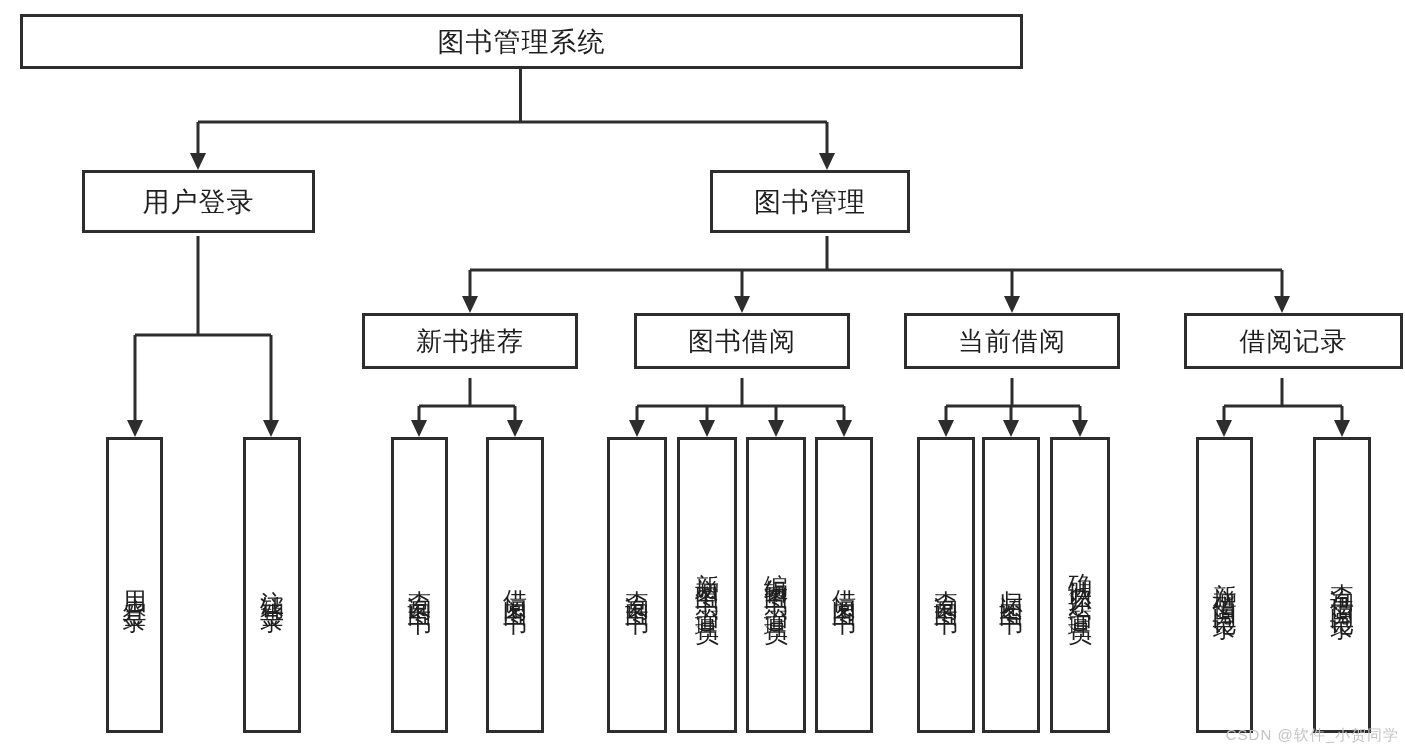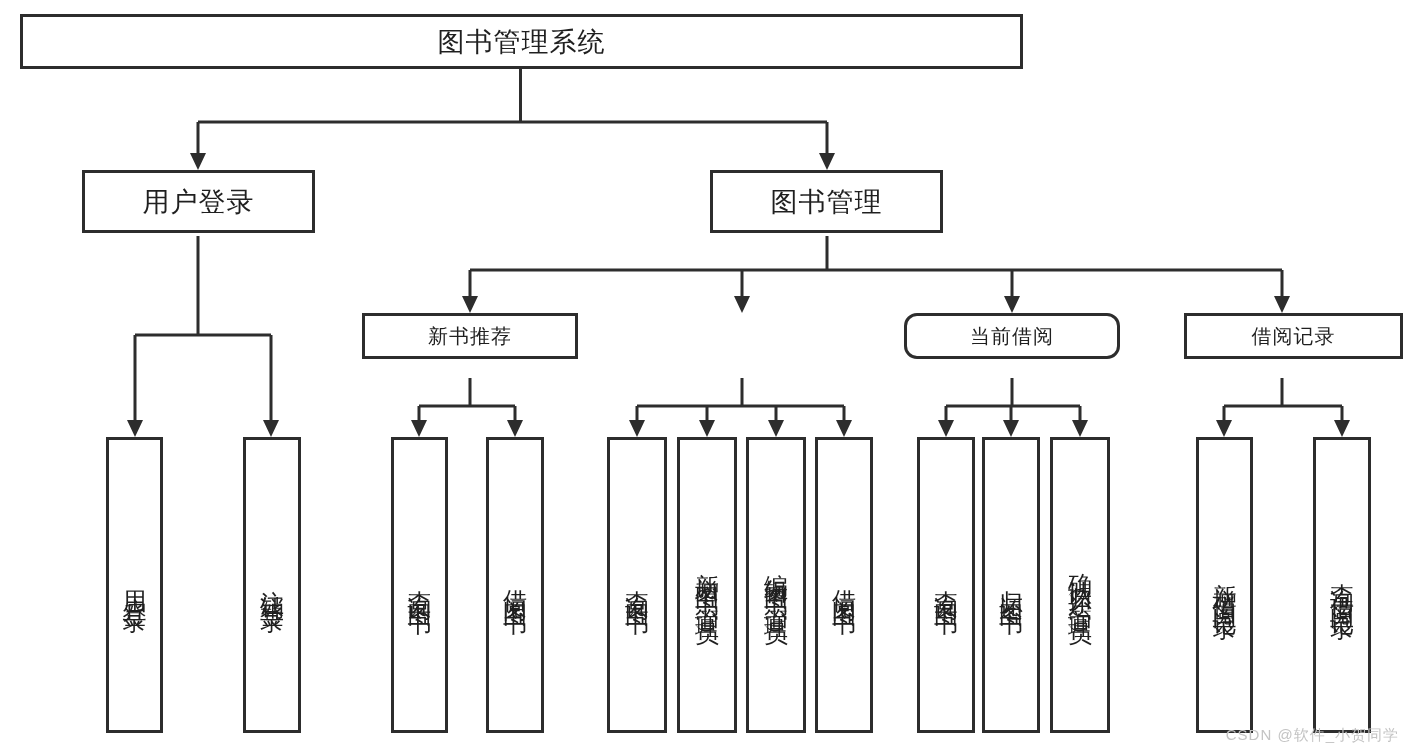--- a/index.html
+++ b/index.html
@@ -30,25 +30,25 @@
     justify-content: center;
     color: var(--text);
     font-size: 27px;
     letter-spacing: 1px;
     white-space: nowrap;
     z-index: 2;
   }
 
   .node.root   { left: 20px;   top: 14px;  width: 1003px; height: 55px; }
   .node.lvl2-a { left: 82px;   top: 170px; width: 233px;  height: 63px; }
-  .node.lvl2-b { left: 710px;  top: 170px; width: 233px;  height: 63px; }
-  .node.lvl3   { top: 313px; height: 46px; width: 216px; font-size: 20px; }
+  .node.lvl2-b { left: 710px;  top: 170px; width: 200px;  height: 63px; }
+  .node.lvl3   { top: 313px; height: 56px; width: 216px; font-size: 26px; }
   .node.l3-1 { left: 362px; }
   .node.l3-2 { left: 634px; }
-  .node.l3-3 { left: 904px; border-radius: 13px; }
+  .node.l3-3 { left: 904px; }
   .node.l3-4 { left: 1173px; width: 219px; margin-left: 11px; }
 
   .leaf {
     position: absolute;
     top: 437px;
     height: 296px;
     border: 3px solid var(--border);
     background: var(--background);
     display: flex;
     align-items: center;
@@ -148,20 +148,21 @@
       M938 420 h16 l-8 17 z  M1003 420 h16 l-8 17 z  M1072 420 h16 l-8 17 z
       M1216 420 h16 l-8 17 z M1334 420 h16 l-8 17 z"></path>
   </svg>
 
   <div class="node root">图书管理系统</div>
 
   <div class="node lvl2-a">用户登录</div>
   <div class="node lvl2-b">图书管理</div>
 
   <div class="node lvl3 l3-1">新书推荐</div>
+  <div class="node lvl3 l3-2">图书借阅</div>
   <div class="node lvl3 l3-3">当前借阅</div>
   <div class="node lvl3 l3-4">借阅记录</div>
 
   <div class="leaf lf-1">
     <span>用户登录</span>
   </div>
   <div class="leaf lf-2">
     <span>注销登录</span>
   </div>
 

